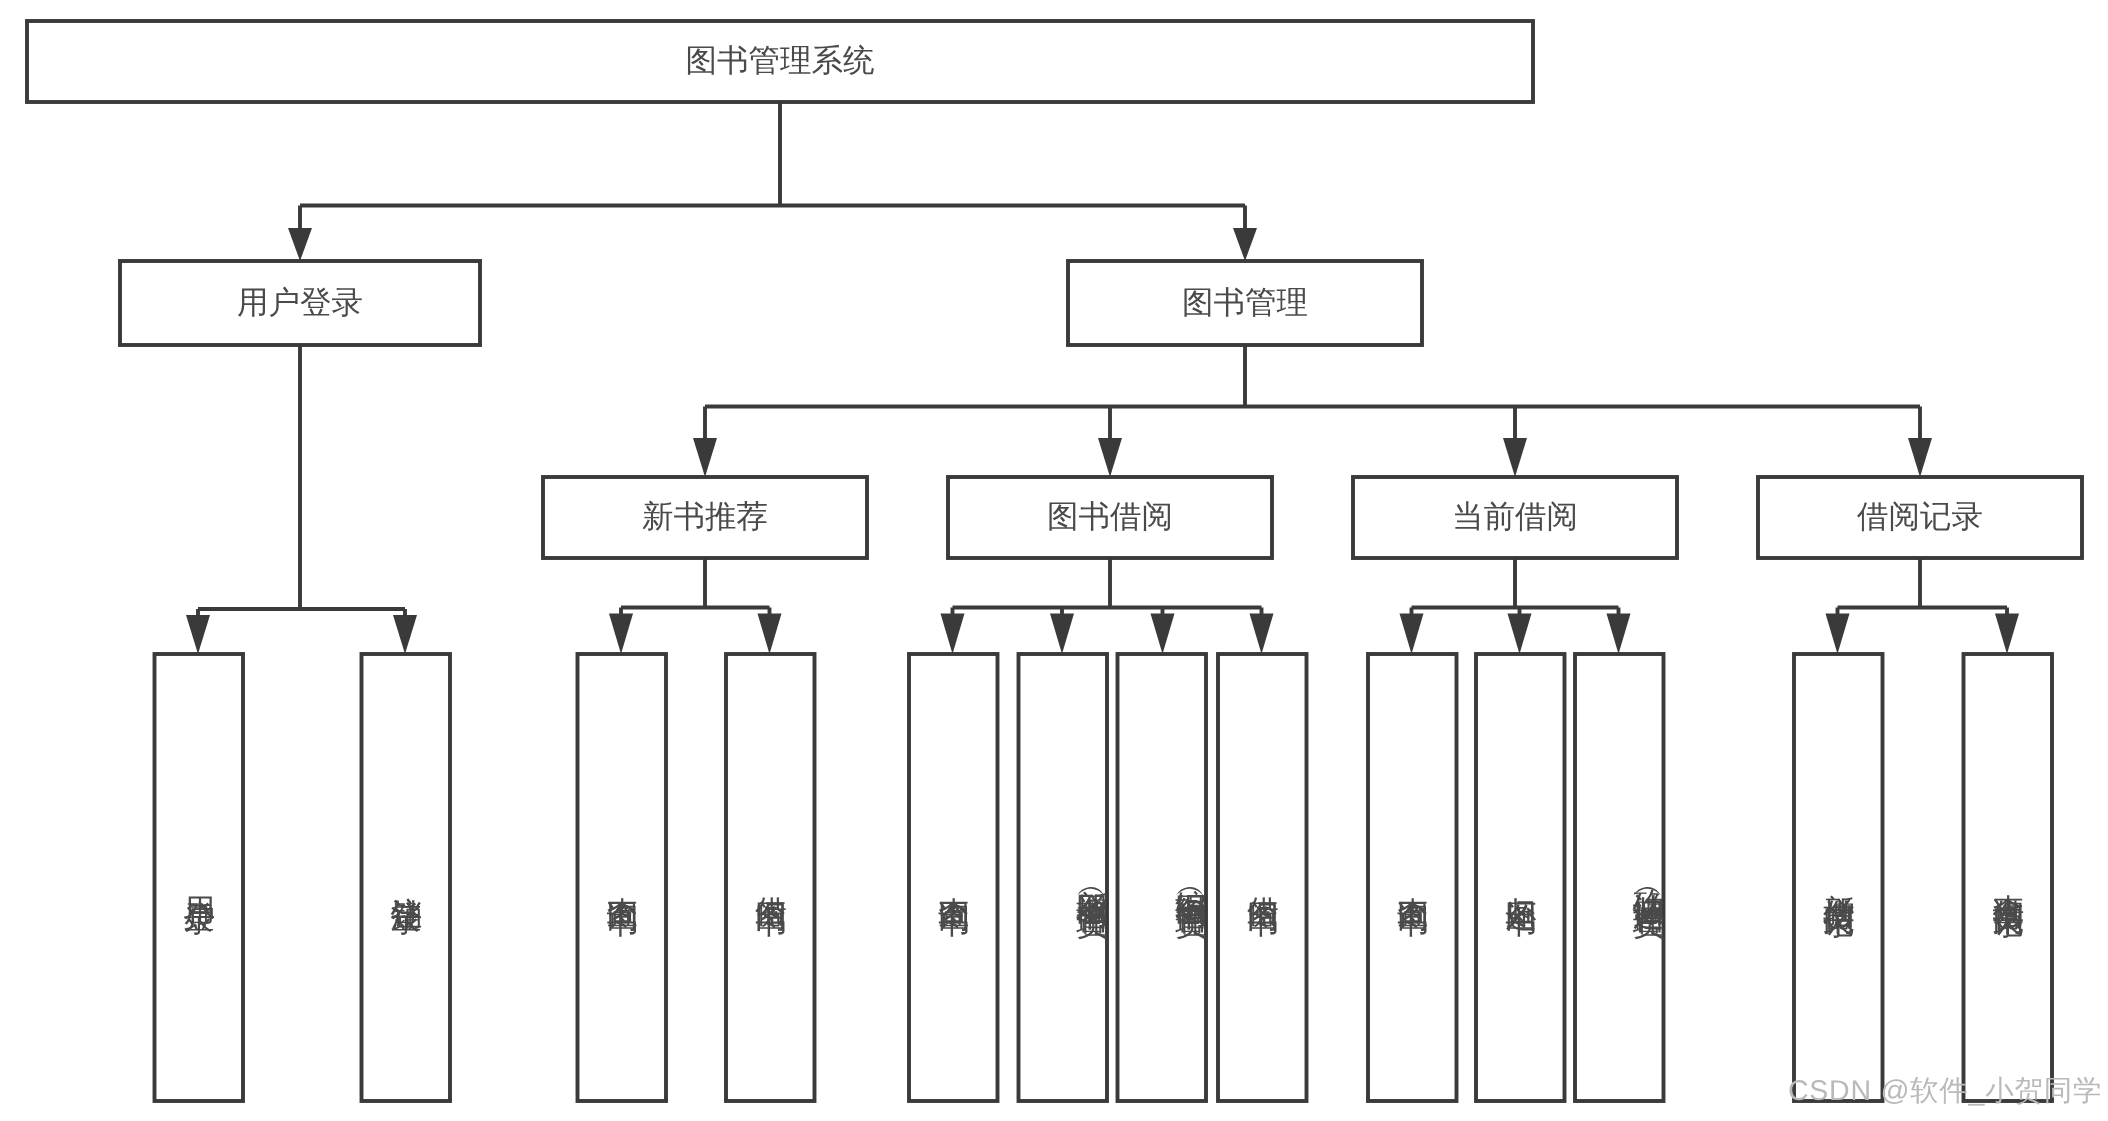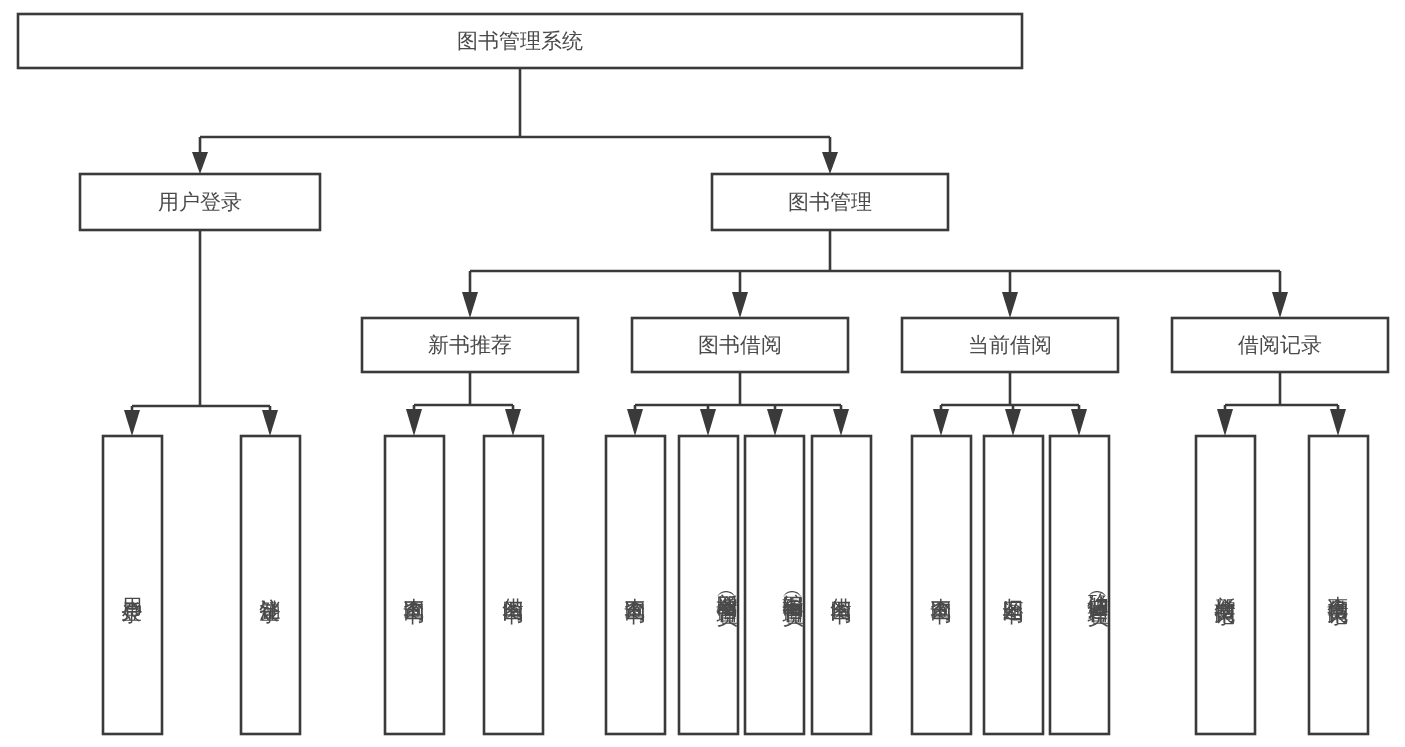--- a/index.html
+++ b/index.html
@@ -210,14 +210,15 @@
   <div class="node-label-vertical" style="left:912px; top:436px; width:59px; height:298px; display:flex; align-items:center; justify-content:center;">查询图书</div>
 
   <div class="node-label-vertical" style="left:984px; top:436px; width:59px; height:298px; display:flex; align-items:center; justify-content:center;">归还图书</div>
 
   <div class="node-label-vertical" style="left:1050px; top:440px; width:59px; height:290px; display:flex; align-items:flex-start; justify-content:center;">确认归还（管理员）</div>
 
   <div class="node-label-vertical" style="left:1196px; top:436px; width:59px; height:298px; display:flex; align-items:center; justify-content:center;">新增借阅记录</div>
 
   <div class="node-label-vertical" style="left:1309px; top:436px; width:59px; height:298px; display:flex; align-items:center; justify-content:center;">查询借阅记录</div>
 
+  <div class="watermark" style="left:1192px; top:714px;">CSDN @软件_小贺同学</div>
 
 </div>
 
 </body></html>

